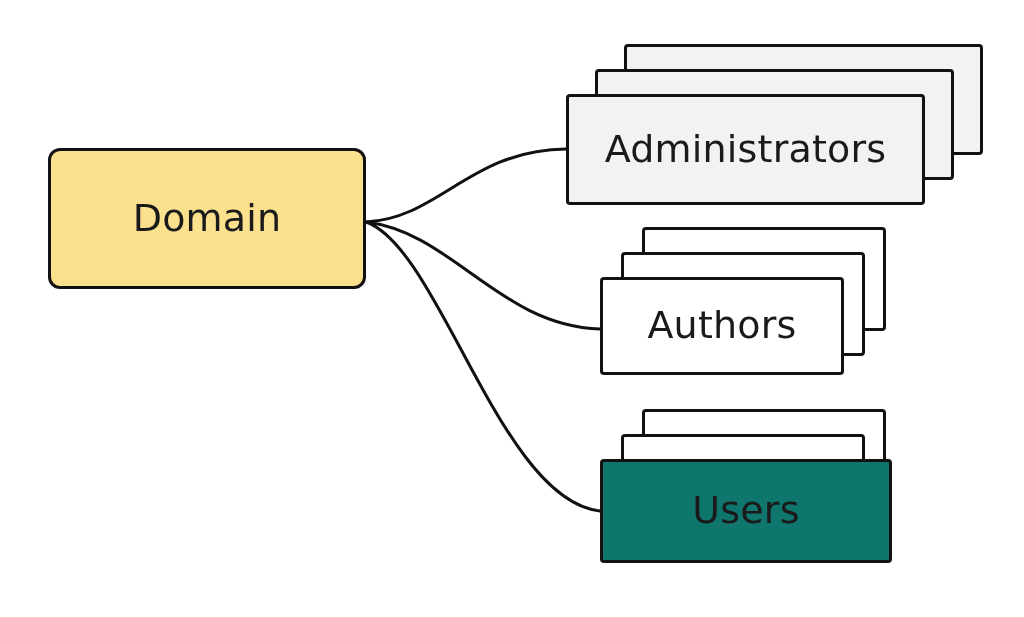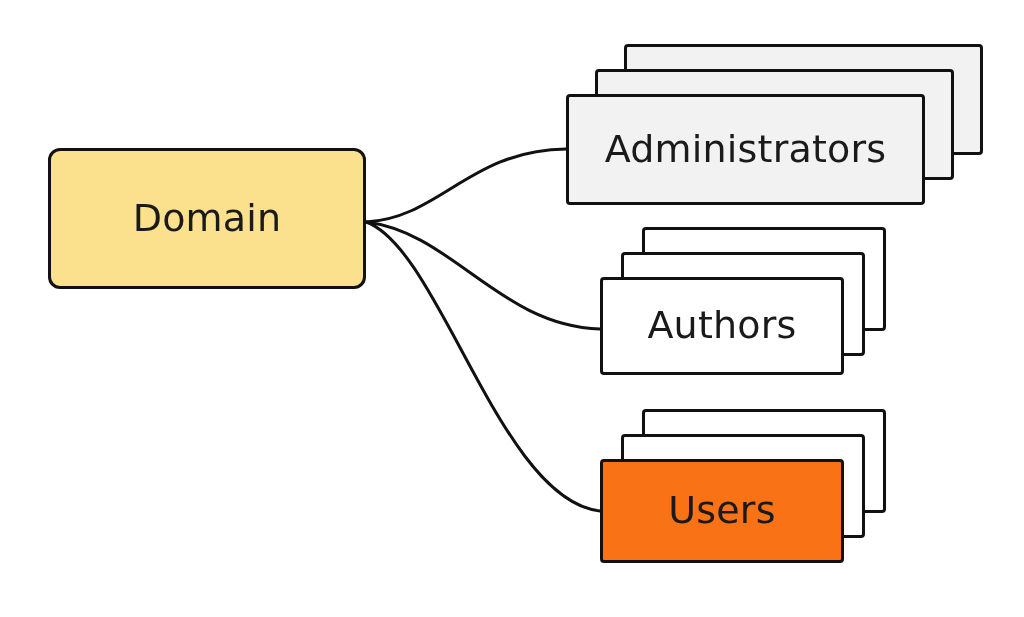--- a/index.html
+++ b/index.html
@@ -122,18 +122,18 @@
     <div class="card back" style="background: rgb(255, 255, 255); border-color: rgb(17, 17, 17); width: 244px; height: 104px;"></div>
     <div class="card middle" style="background: rgb(255, 255, 255); border-color: rgb(17, 17, 17); width: 244px; height: 104px;"></div>
     <div class="card front" style="background: rgb(255, 255, 255); border-color: rgb(17, 17, 17); width: 244px; height: 98px;">
       <span class="node-label" style="color: rgb(26, 26, 26);">Authors</span>
     </div>
   </div>
 
   <div class="stack" id="stack-users">
     <div class="card back" style="background: rgb(255, 255, 255); border-color: rgb(17, 17, 17); width: 244px; height: 104px;"></div>
     <div class="card middle" style="background: rgb(255, 255, 255); border-color: rgb(17, 17, 17); width: 244px; height: 104px;"></div>
-    <div class="card front" style="background: #f97316; border-color: rgb(17, 17, 17); width: 244px; height: 104px;">
+    <div class="card front" style="background: #0f766e; border-color: rgb(17, 17, 17); width: 292px; height: 104px;">
       <span class="node-label" style="color: rgb(26, 26, 26);">Users</span>
     </div>
   </div>
 
 </div>
 
 </body></html>

